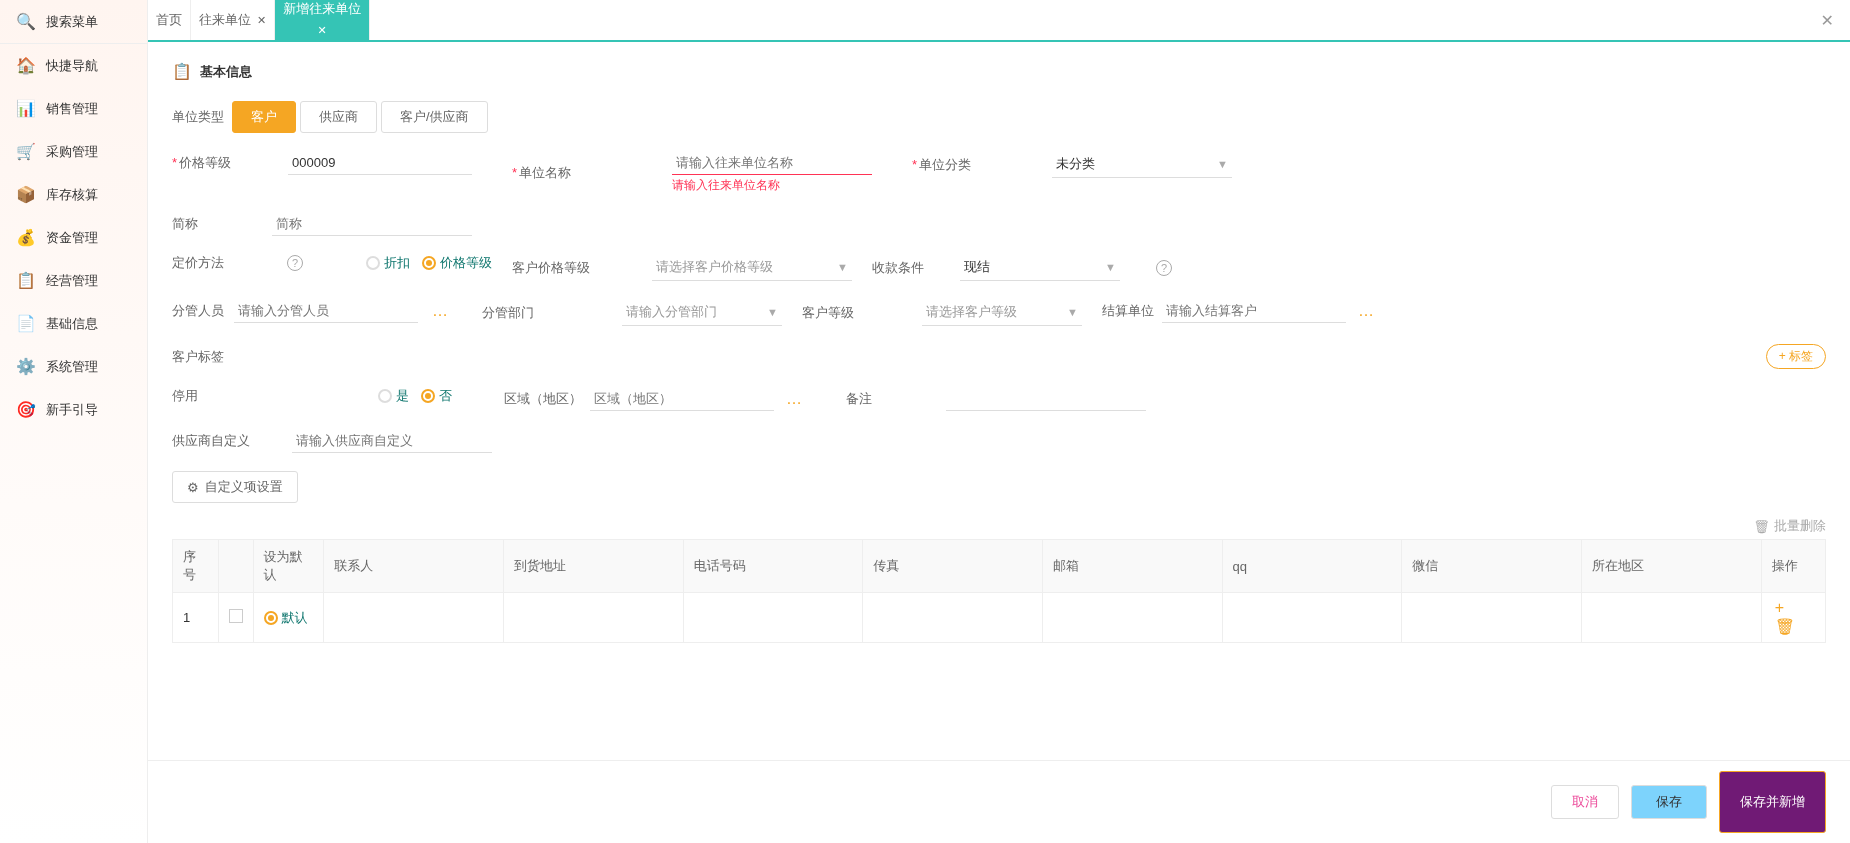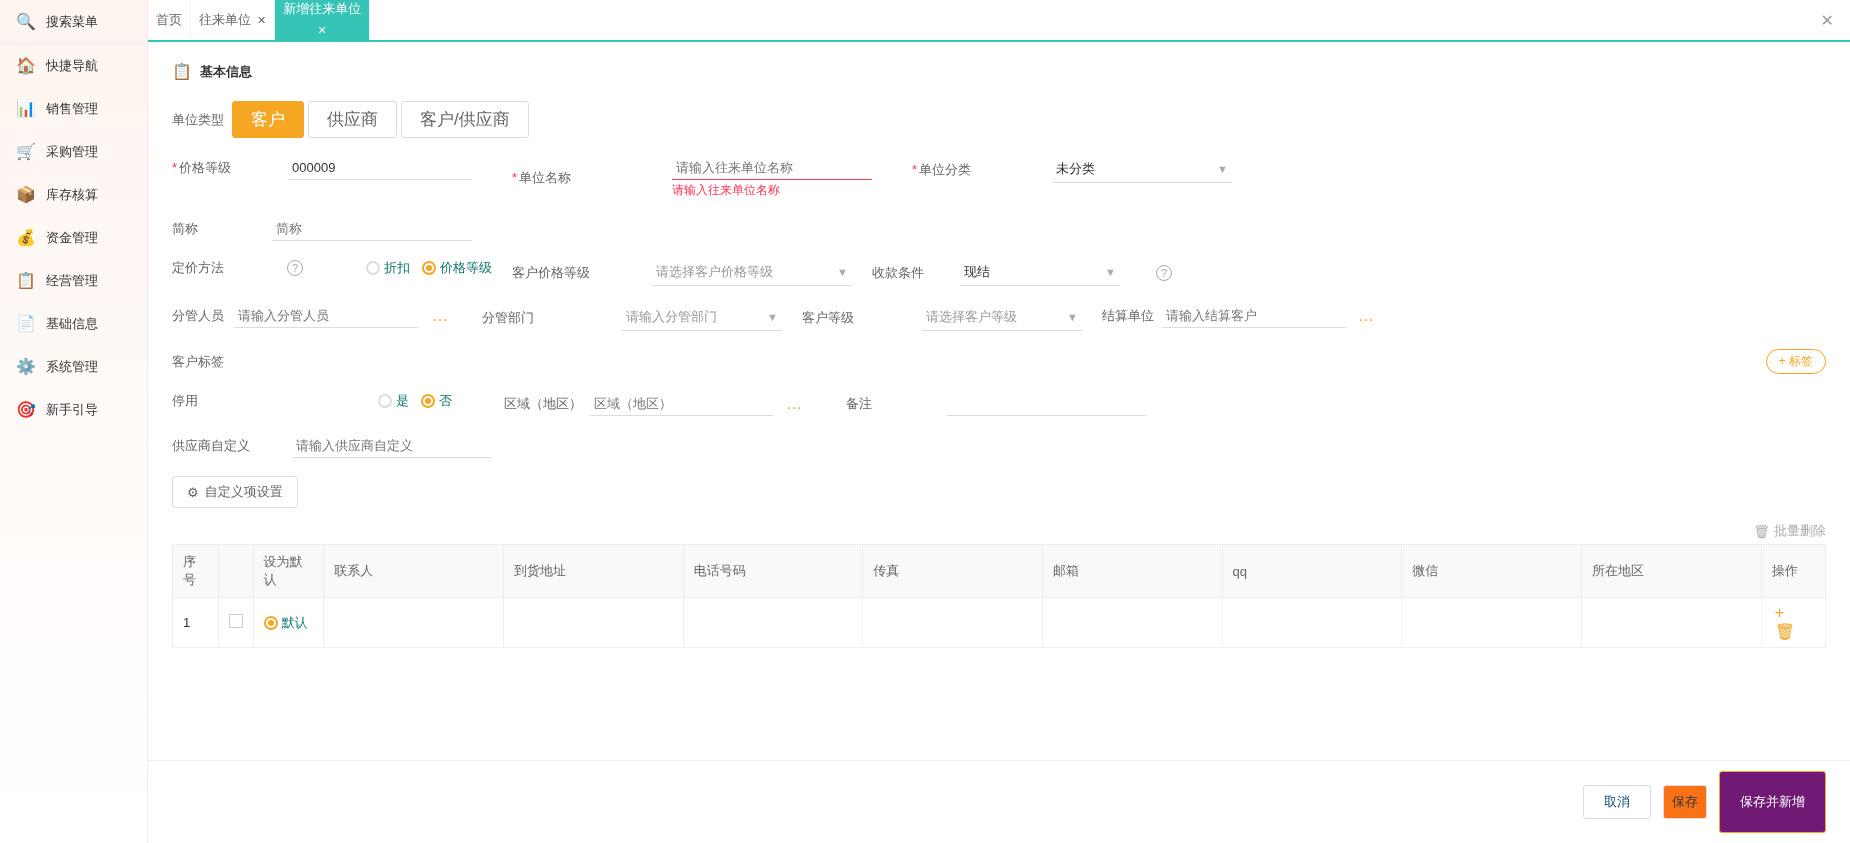--- a/index.html
+++ b/index.html
@@ -131,21 +131,21 @@
 
     
     .unit-type-buttons { display: flex; gap: 4px; }
     .btn-unit {
       padding: 6px 18px;
       border: 1px solid #ddd;
       background: #fff;
       cursor: pointer;
       border-radius: 3px;
       color: #666;
-      font-size: 17px;
+      font-size: 13px;
     }
     .btn-unit.active {
       background: #f5a623;
       color: #fff;
       border-color: #f5a623;
     }
 
     
     .form-select {
       display: flex;
@@ -277,26 +277,26 @@
       padding: 10px 24px;
       gap: 12px;
       flex-shrink: 0;
     }
     .btn-cancel {
       border: 1px solid #ddd;
       background: #fff;
       padding: 7px 20px;
       border-radius: 3px;
       cursor: pointer;
-      color: #0c4a6e;
+      color: #ec4899;
     }
     .btn-save {
       border: 1px solid #ddd;
-      background: #f97316;
-      padding: 7px 8px;
+      background: #7dd3fc;
+      padding: 7px 24px;
       border-radius: 3px;
       cursor: pointer;
       color: #333;
     }
     .btn-save-new {
       background: #701a75;
       color: #fff;
       border: 1px solid #f5a623;
       padding: 21px 20px;
       border-radius: 3px;

